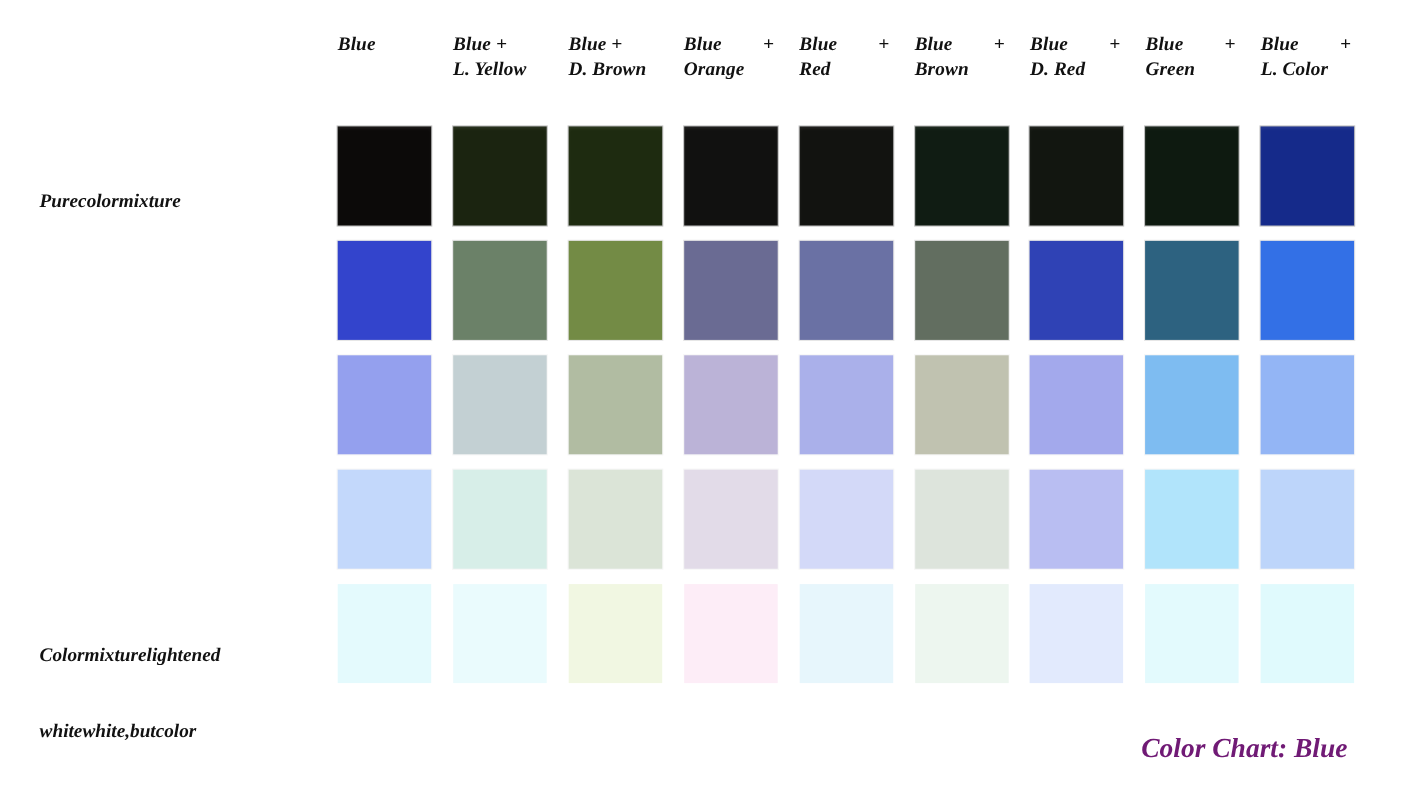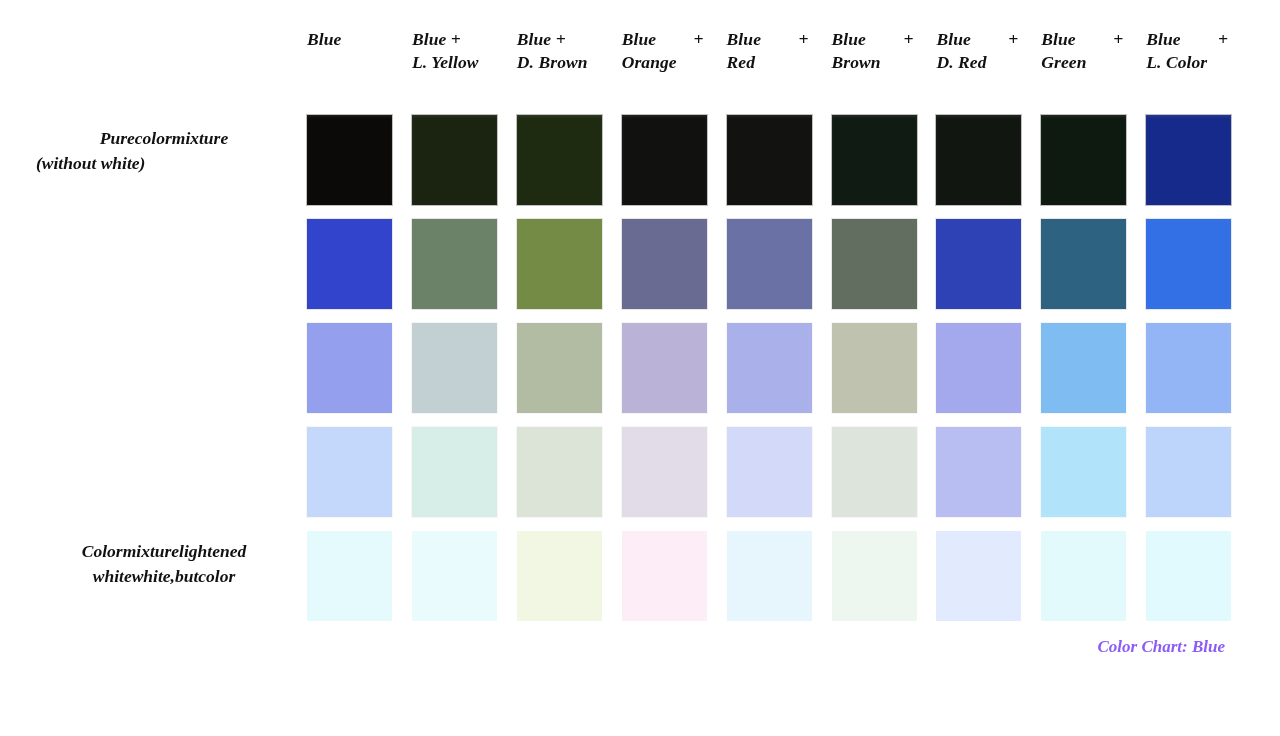--- a/index.html
+++ b/index.html
@@ -64,21 +64,22 @@
     font-size: 17.5px;
     line-height: 1.42;
     color: #111111;
   }
   .row-label .line {
     display: block;
     white-space: nowrap;
   }
   .row-label .line.justify {
     display: flex;
-    justify-content: center;
+    justify-content: flex-start;
+    margin-top: 44px;
   }
   #row-label-top { top: 126px; }
   #row-label-bottom { top: 539px; }
 
   
   .grid {
     position: absolute;
     left: 307px;
     top: 115px;
   }
@@ -98,25 +99,25 @@
     box-shadow: 0 0 0 1px rgba(235,235,235,0.45);
   }
   .swatch.no-edge {
     box-shadow: none;
   }
 
   
   #caption {
     position: absolute;
     right: 55px;
-    top: 637px;
+    top: 667px;
     font-style: italic;
     font-weight: bold;
-    font-size: 17px;
-    color: #8b5cf6;
+    font-size: 25px;
+    color: #701a75;
     white-space: nowrap;
   }
 </style>
 </head>
 <body>
 
 <div id="chart-root">
 
   <div class="header-row">
       <div class="col-header" style="left: 0px;">
@@ -173,21 +174,20 @@
         <span class="line">L. Color</span>
       </div>
     </div>
 
   <div id="row-label-top" class="row-label">
     <span class="line justify">
       <span>Pure</span>
       <span>color</span>
       <span>mixture</span>
     </span>
-    <span class="line">(without white)</span>
   </div>
 
   <div id="row-label-bottom" class="row-label">
     <span class="line justify">
       <span>Color</span>
       <span>mixture</span>
       <span>lightened</span>
     </span>
     <span class="line justify">
       <span>white</span>

